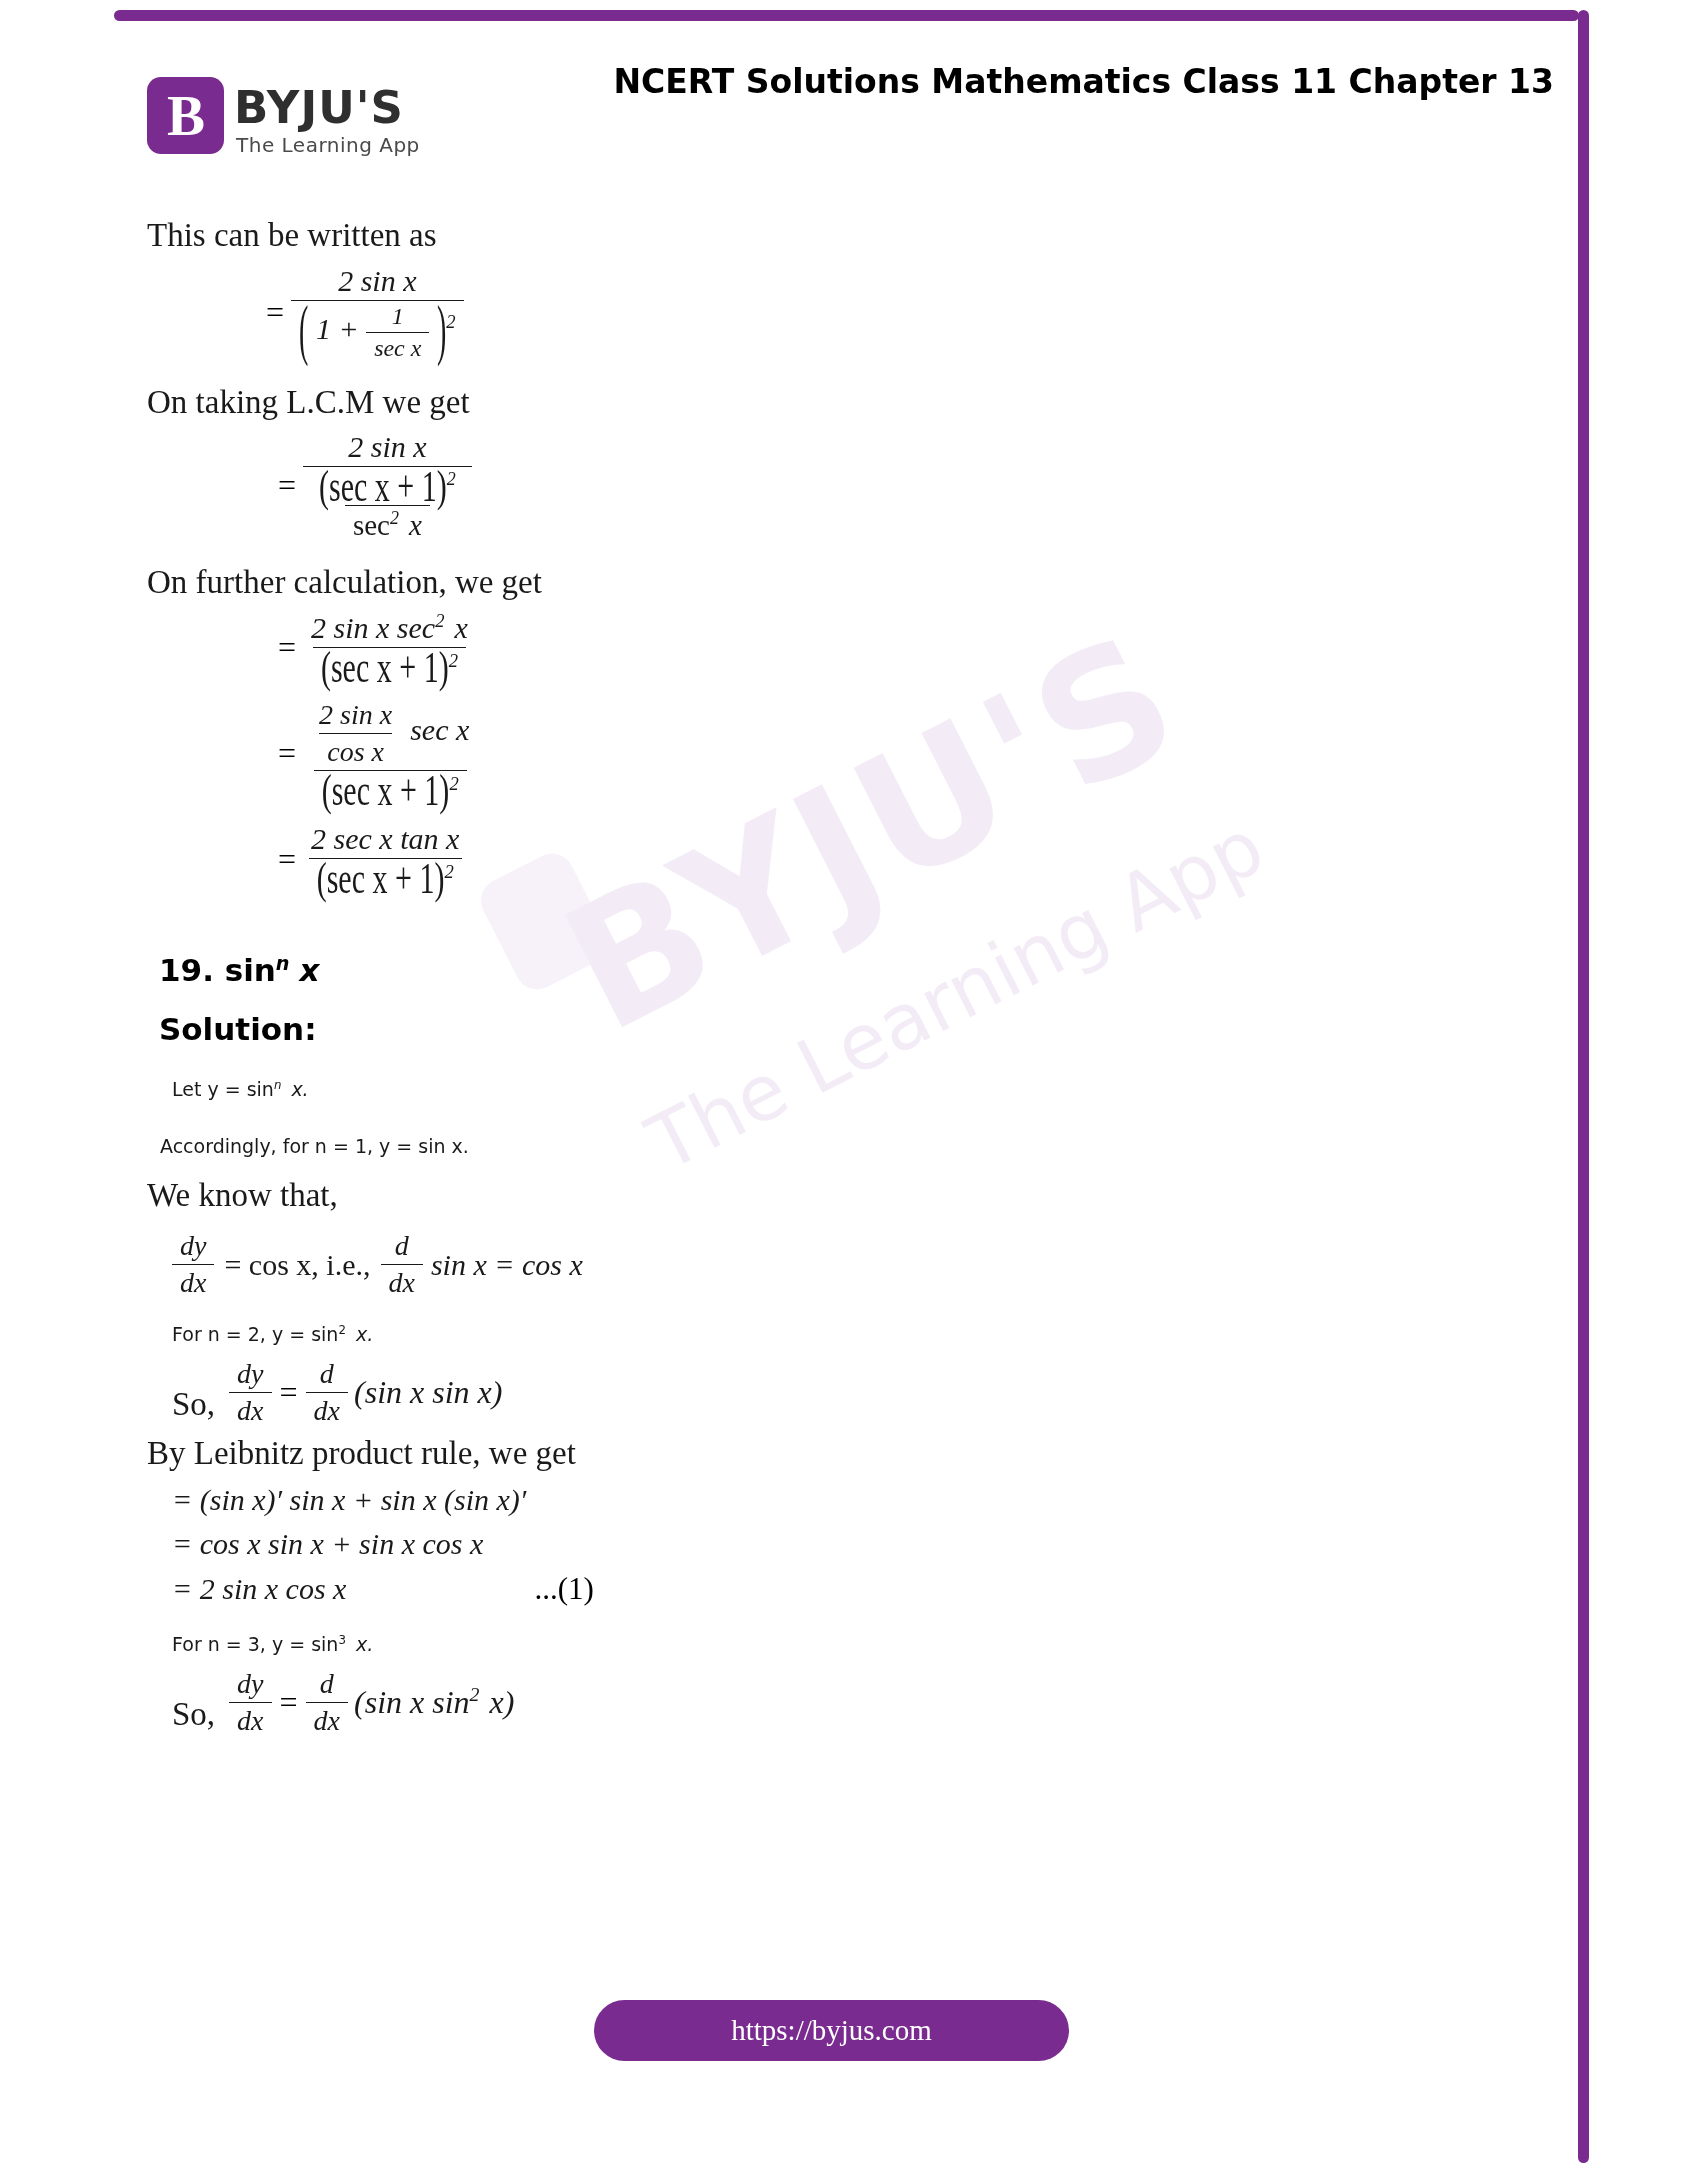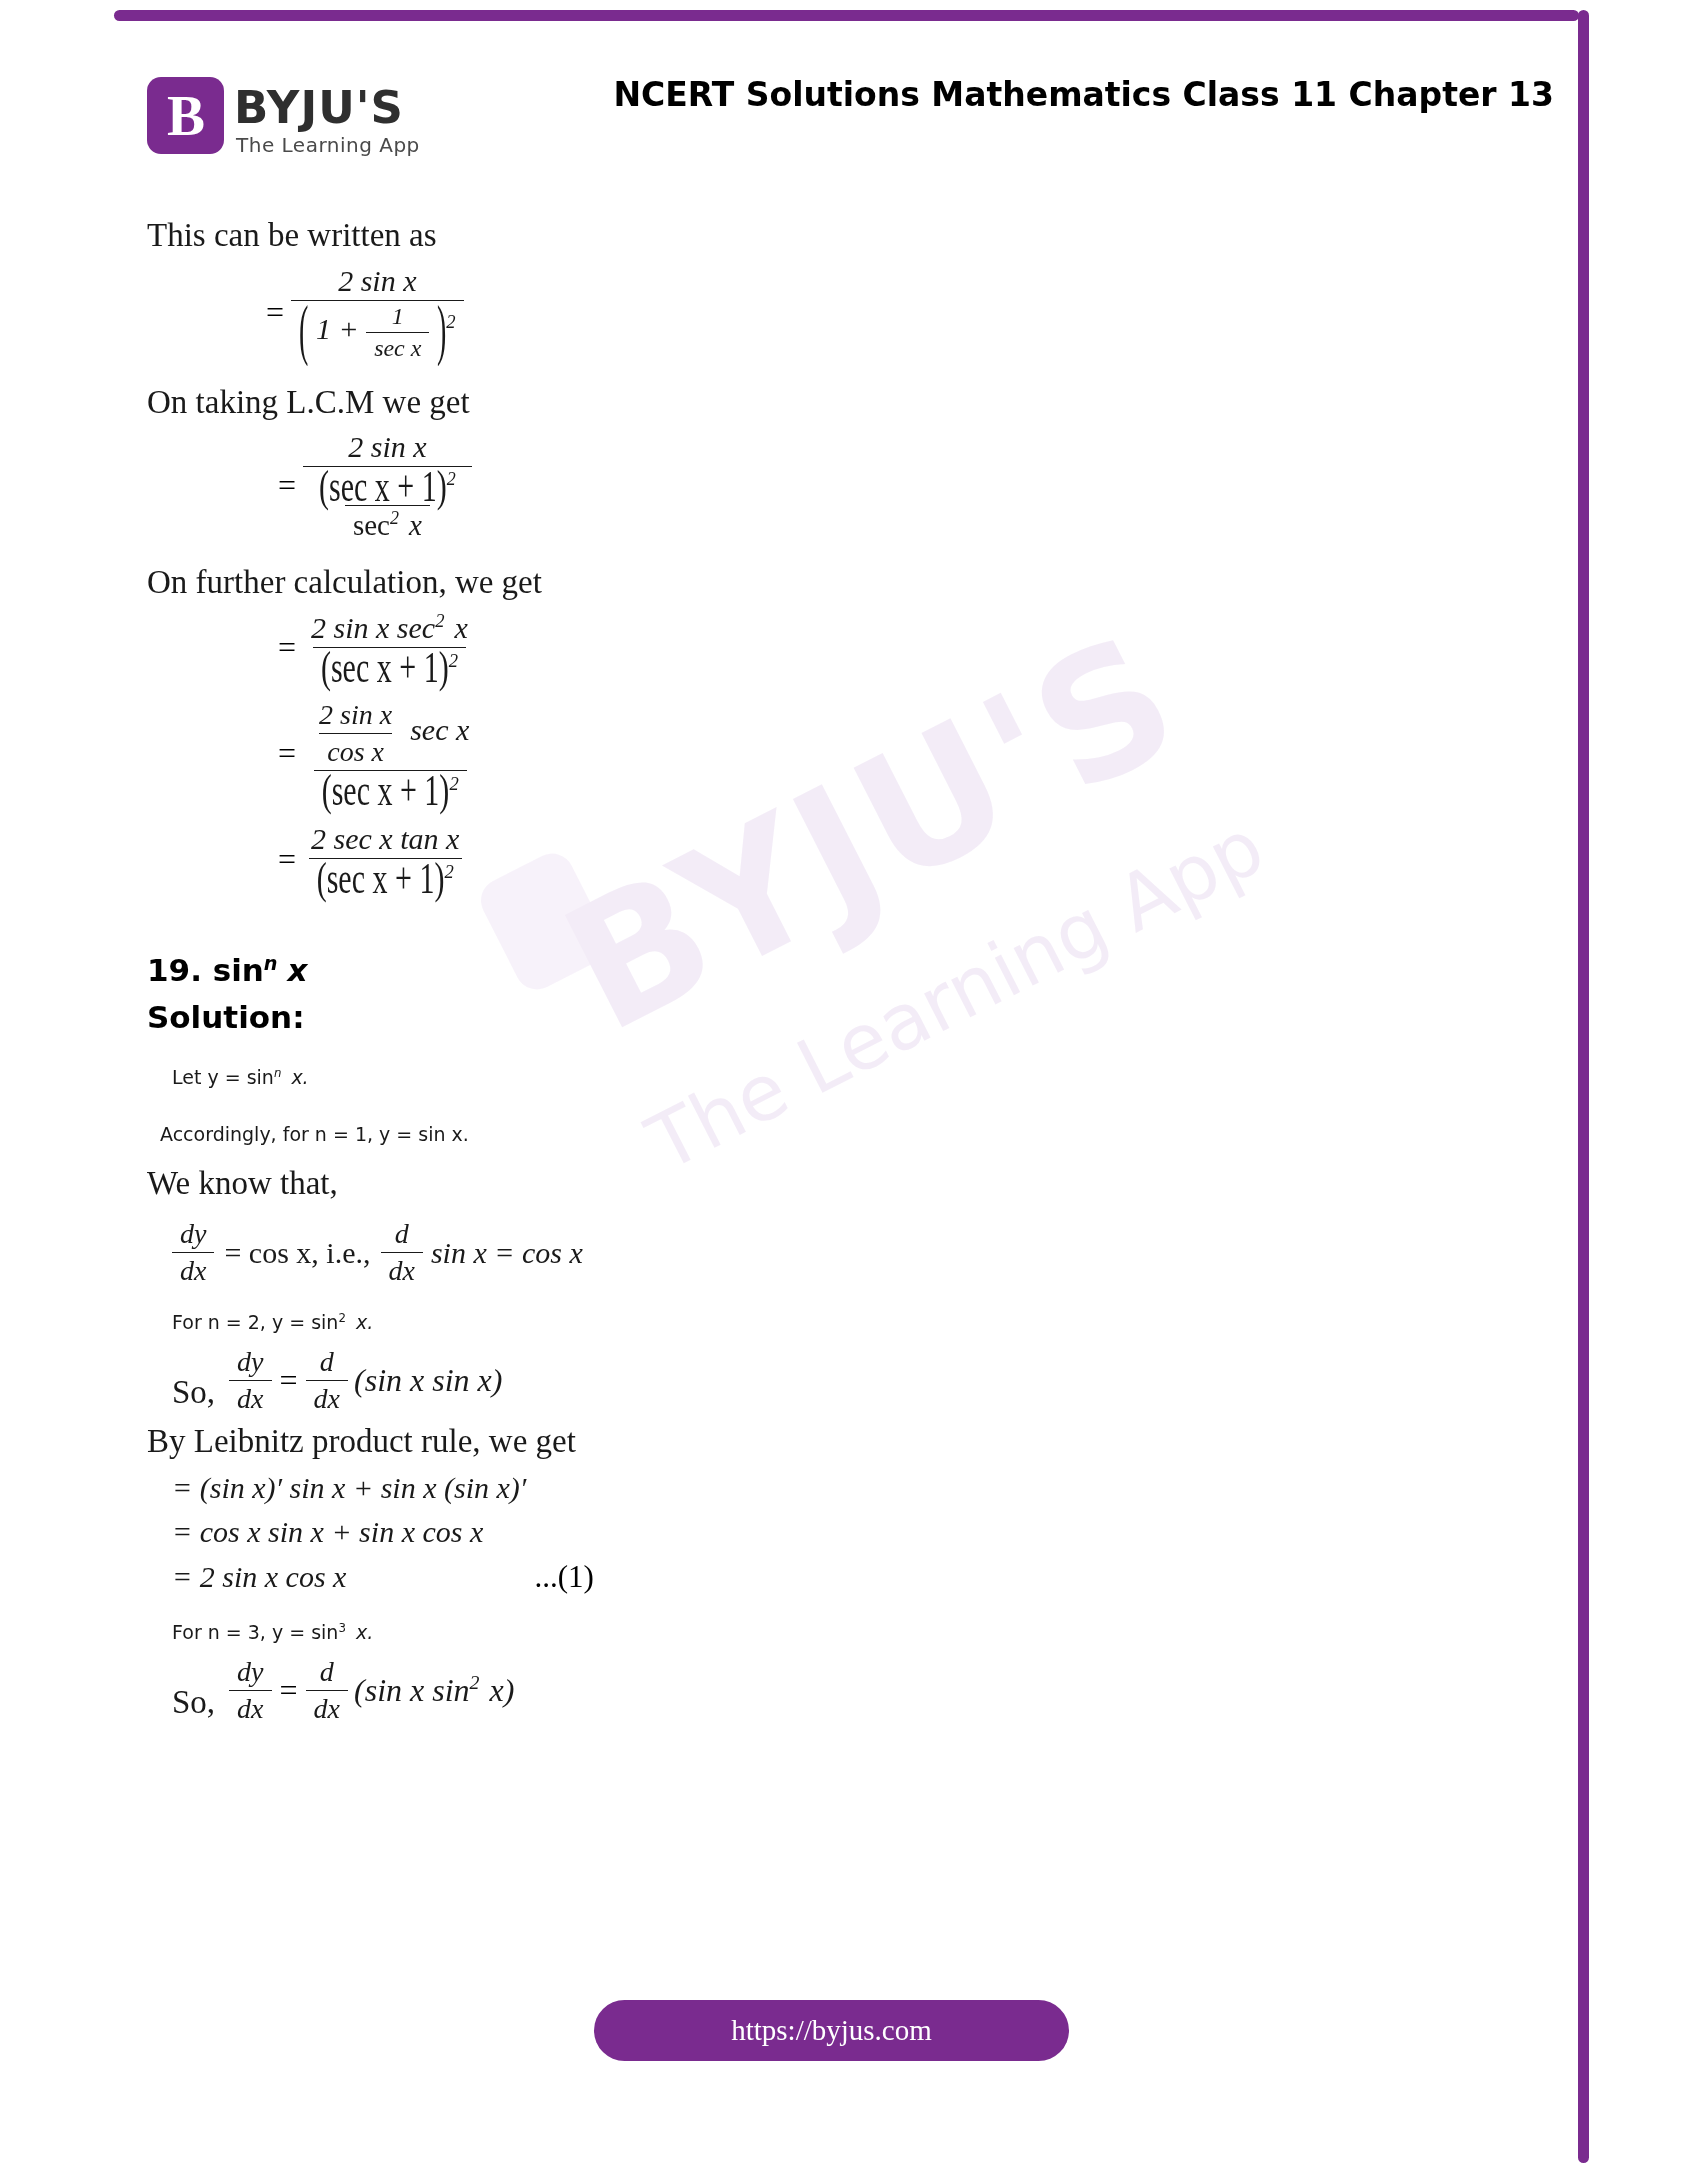--- a/index.html
+++ b/index.html
@@ -73,21 +73,21 @@
   .logo-sub {
     position: absolute;
     left: 89px; top: 56px;
     font-family: "DejaVu Sans", sans-serif;
     font-size: 20px;
     color: #4a4a4a;
     letter-spacing: 0.5px;
   }
   .header-title {
     position: absolute;
-    right: 129px; top: 71px;
+    right: 129px; top: 58px;
     width: 990px;
     text-align: right;
     font-family: "DejaVu Sans", sans-serif;
     font-size: 33px;
     font-weight: bold;
     color: #000000;
     line-height: 1.45;
   }
 
   
@@ -210,21 +210,21 @@
     font-size: 31px;
     font-style: normal;
   }
   .sp { display: inline-block; width: 10px; }
 
   
   .sec-head {
     font-family: "DejaVu Sans", sans-serif;
     font-size: 31px;
     font-weight: bold;
-    margin: 0;
+    margin: 12px;
     line-height: 1.5;
   }
 
   
   .footer-pill {
     position: absolute;
     left: 594px; top: 2000px;
     width: 475px; height: 61px;
     background: #7a2b8f;
     border-radius: 31px;

